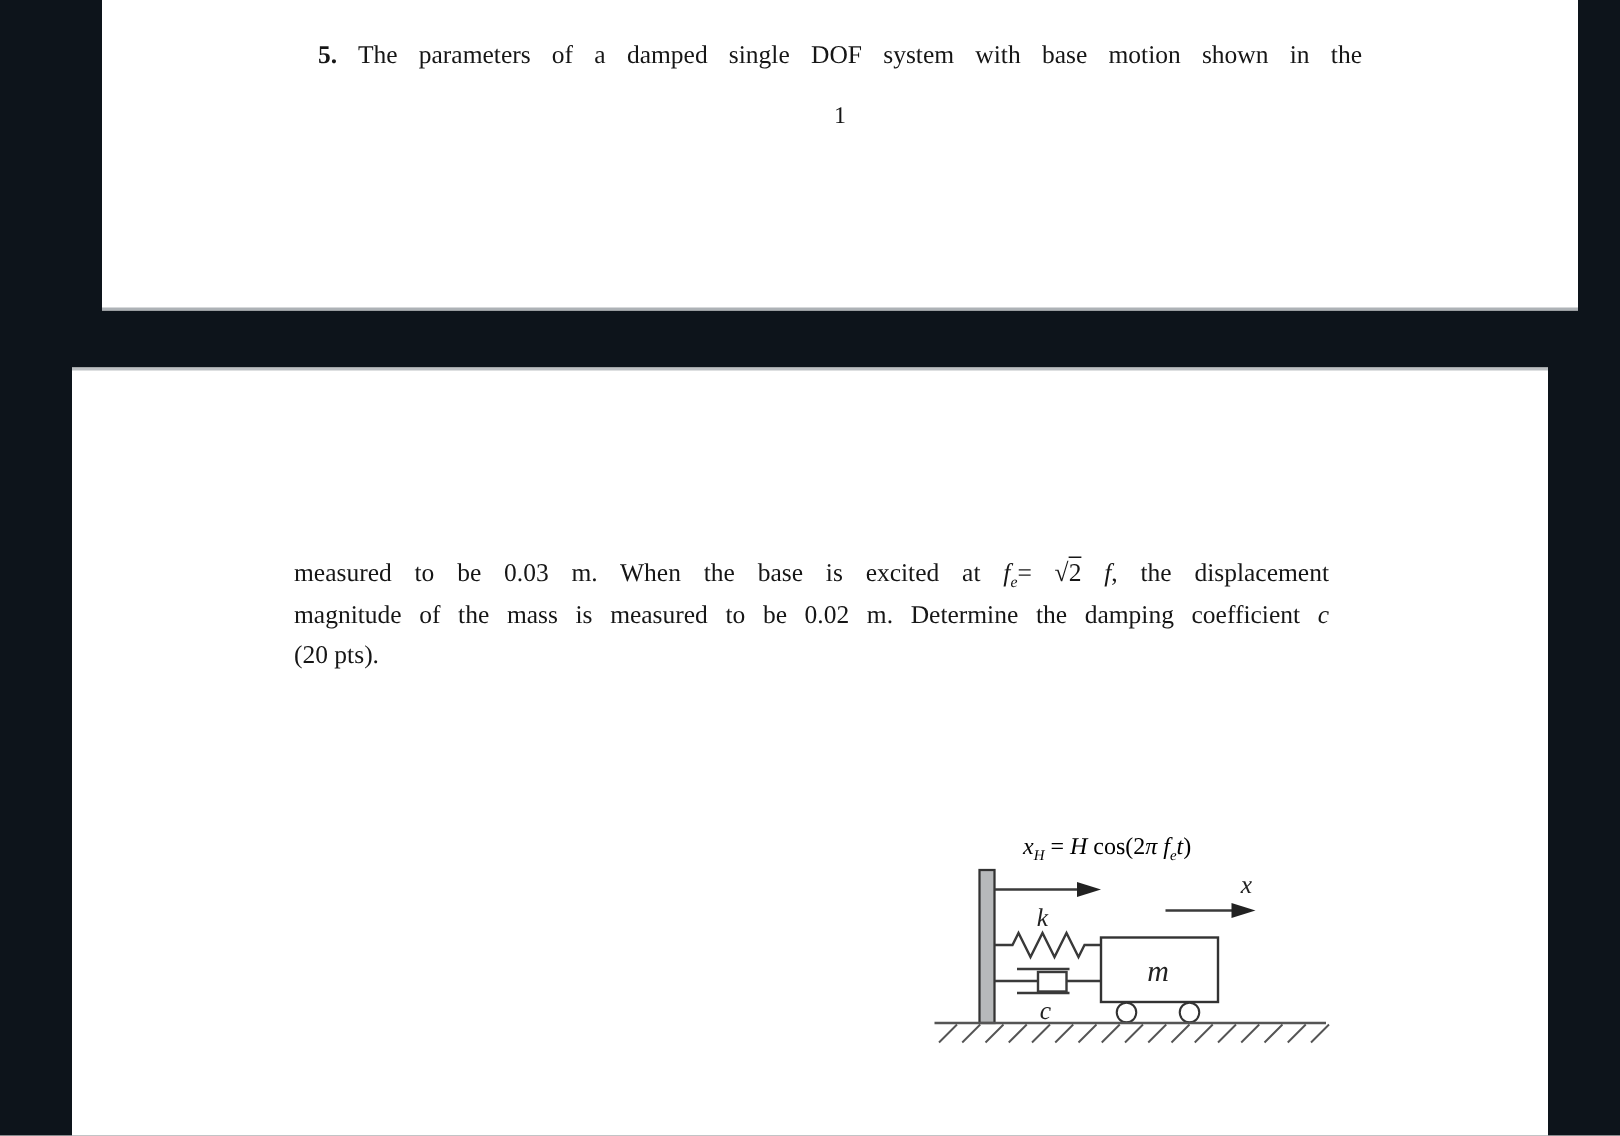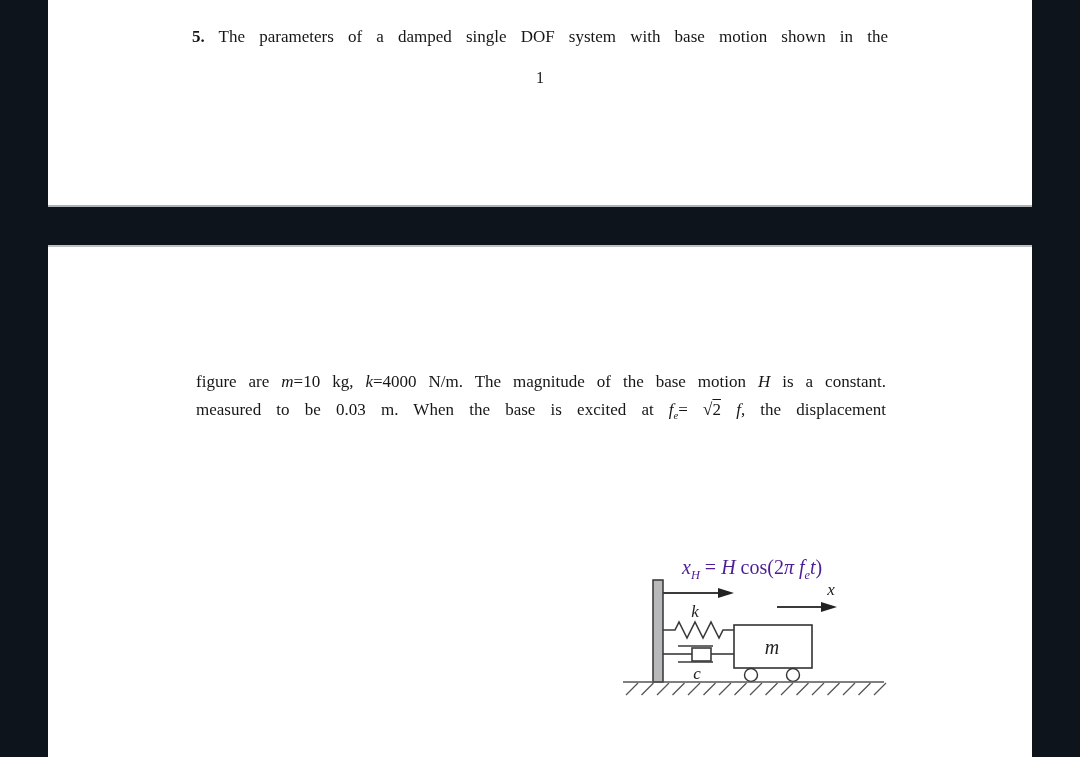--- a/index.html
+++ b/index.html
@@ -5,21 +5,21 @@
   html,body{margin:0;padding:0;}
   body{
     width:1080px;height:757px;position:relative;overflow:hidden;
     background:var(--bg,#0d141b);
     font-family:"Liberation Serif", serif;
     color:#161616;
   }
   .page{
     position:absolute;left:48px;width:984px;background:#ffffff;
   }
-  #page1{top:0;height:205px;border-bottom:2px solid #adb2b6;}
+  #page1{top:0;height:205px;border-bottom:2px solid #adb2b6;margin-left:20px;}
   #page2{top:245px;height:512px;border-top:2px solid #bdc1c4;}
   .title-line{
     position:absolute;left:144px;top:27px;width:696px;
     font-size:17px;line-height:20px;
     text-align:justify;text-align-last:justify;
     white-space:normal;
   }
   .page-num{
     position:absolute;left:0;top:69px;width:100%;
     text-align:center;font-size:16px;
@@ -33,43 +33,44 @@
     font-size:17px;line-height:27.5px;
   }
   .pline{text-align:justify;text-align-last:justify;}
   .pline.last{text-align:justify;text-align-last:left;}
   .it{font-style:italic;}
   .bd{font-weight:bold;}
   .over{text-decoration:overline;}
   sub{font-size:62%;line-height:0;}
   .equation{
     position:absolute;left:634px;top:309px;
-    font-size:20px;white-space:nowrap;color:#4c1d95;
+    font-size:16px;white-space:nowrap;color:#000000;
   }
   .fig-svg{position:absolute;left:570px;top:302px;}
   .fig-svg text{
     font-family:"Liberation Serif", serif;
     font-style:italic;fill:#222;
   }
 </style>
 </head>
 <body style="--bg: #0d141b;">
 
 <div class="top-fragment"></div>
 
 <div class="page" id="page1">
   <div class="title-line"><span class="bd">5.</span><span> The parameters of a damped single DOF system with base motion shown in the</span></div>
   <div class="page-num">1</div>
 </div>
 
 <div class="page" id="page2">
 
   <div class="para">
-    <div class="pline"><span>figure are </span><span class="it">m</span><span>=10 kg, </span><span class="it">k</span><span>=4000 N/m. The magnitude of the base motion </span><span class="it">H</span><span> is a constant.</span></div>
     <div class="pline"><span>measured to be 0.03 m. When the base is excited at </span><span class="it">f</span><sub class="it">e</sub><span>= </span><span>√</span><span class="over">2</span><span> </span><span class="it">f</span><span>, the displacement</span></div>
+    <div class="pline"><span>magnitude of the mass is measured to be 0.02 m. Determine the damping coefficient </span><span class="it">c</span></div>
+    <div class="pline last"><span>(20 pts).</span></div>
   </div>
 
   <div class="equation"><span class="it">x</span><sub class="it">H</sub><span> = </span><span class="it">H</span><span> cos(2</span><span class="it">π</span><span> </span><span class="it">f</span><sub class="it">e</sub><span class="it">t</span><span>)</span></div>
 
   <svg class="fig-svg" width="280" height="155" viewBox="0 0 280 155">
 
     <rect x="35" y="31" width="10" height="102" fill="#b7b9bb" stroke="#333" stroke-width="1.5"></rect>
 
     <g>
       <line x1="45" y1="44" x2="103" y2="44" stroke="#3a3a3a" stroke-width="1.8"></line>

